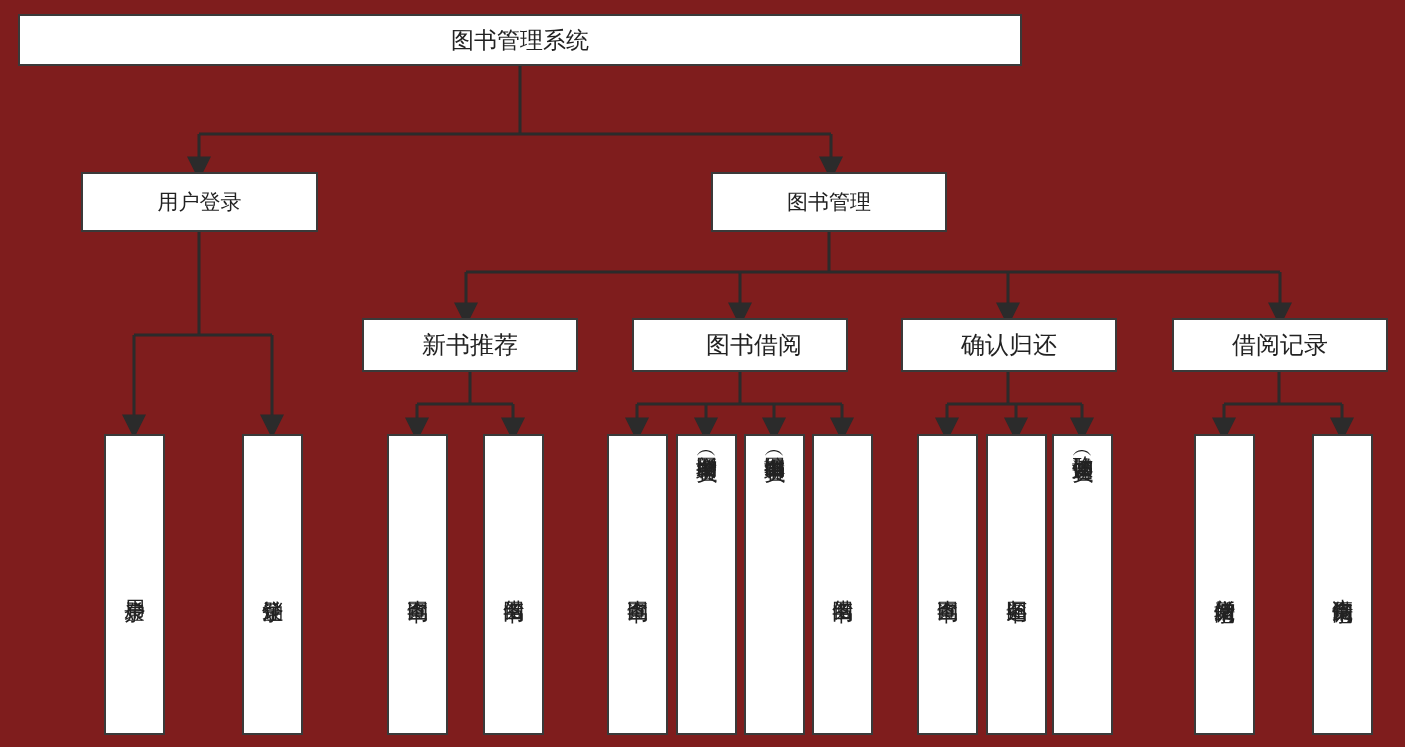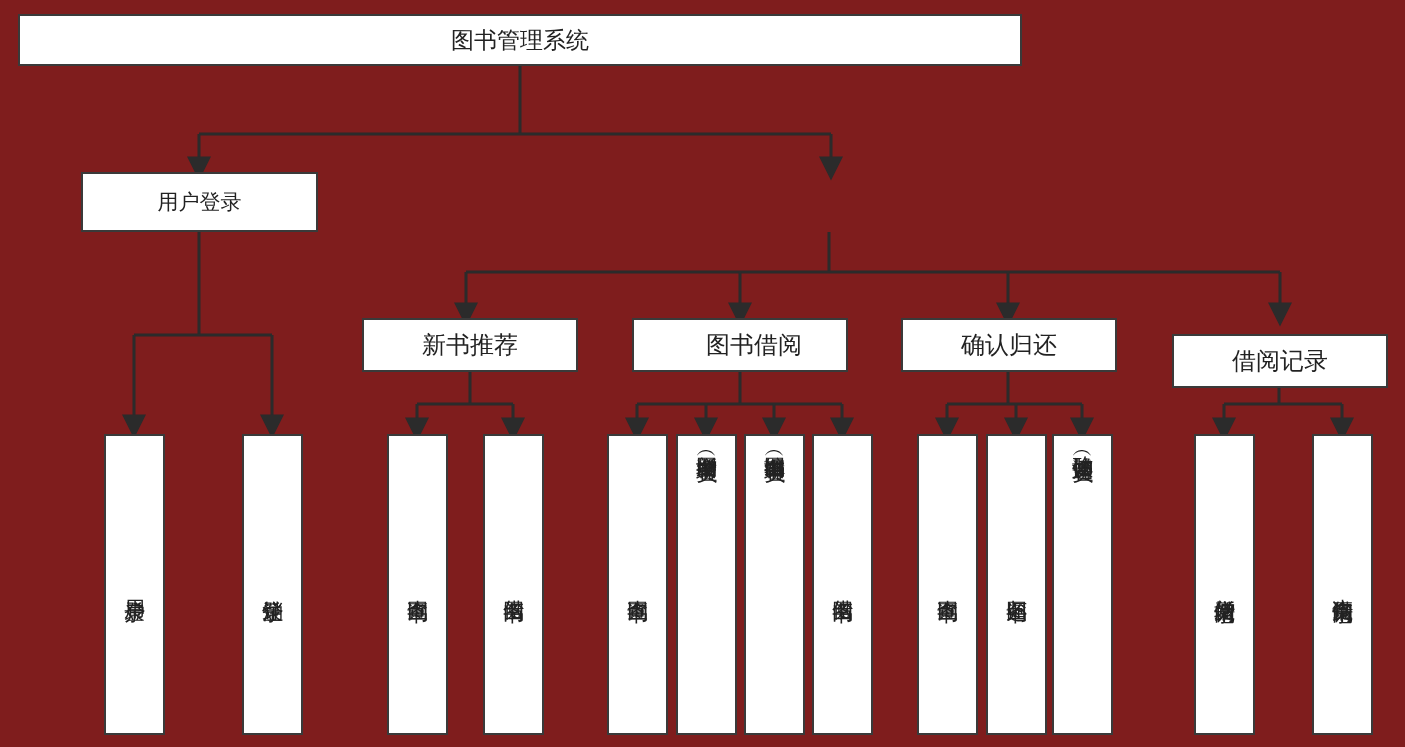--- a/index.html
+++ b/index.html
@@ -130,34 +130,37 @@
   </svg>
 
   <div class="node root" style="left:18px; top:14px; width:1004px; height:52px;">
     <span>图书管理系统</span>
   </div>
 
   <div class="node tier1" style="left:81px; top:172px; width:237px; height:60px;">
     <span>用户登录</span>
   </div>
 
+  <div class="node tier1" style="left:711px; top:172px; width:236px; height:60px;">
+    <span>图书管理</span>
+  </div>
 
   <div class="node tier2" style="left:362px; top:318px; width:216px; height:54px;">
     <span>新书推荐</span>
   </div>
 
   <div class="node tier2" style="left:632px; top:318px; width:216px; height:54px;padding-left:28px;">
     <span>图书借阅</span>
   </div>
 
   <div class="node tier2" style="left:901px; top:318px; width:216px; height:54px;">
     <span>确认归还</span>
   </div>
 
-  <div class="node tier2" style="left:1172px; top:334px; width:216px; height:54px;">
+  <div class="node tier2" style="left:1172px; top:318px; width:216px; height:54px;">
     <span>借阅记录</span>
   </div>
 
   <div class="node leaf" style="left:104px; top:434px; width:61px; height:301px;">
     <span class="vtext">用户登录</span>
   </div>
 
   <div class="node leaf" style="left:242px; top:434px; width:61px; height:301px;">
     <span class="vtext">注销登录</span>
   </div>

